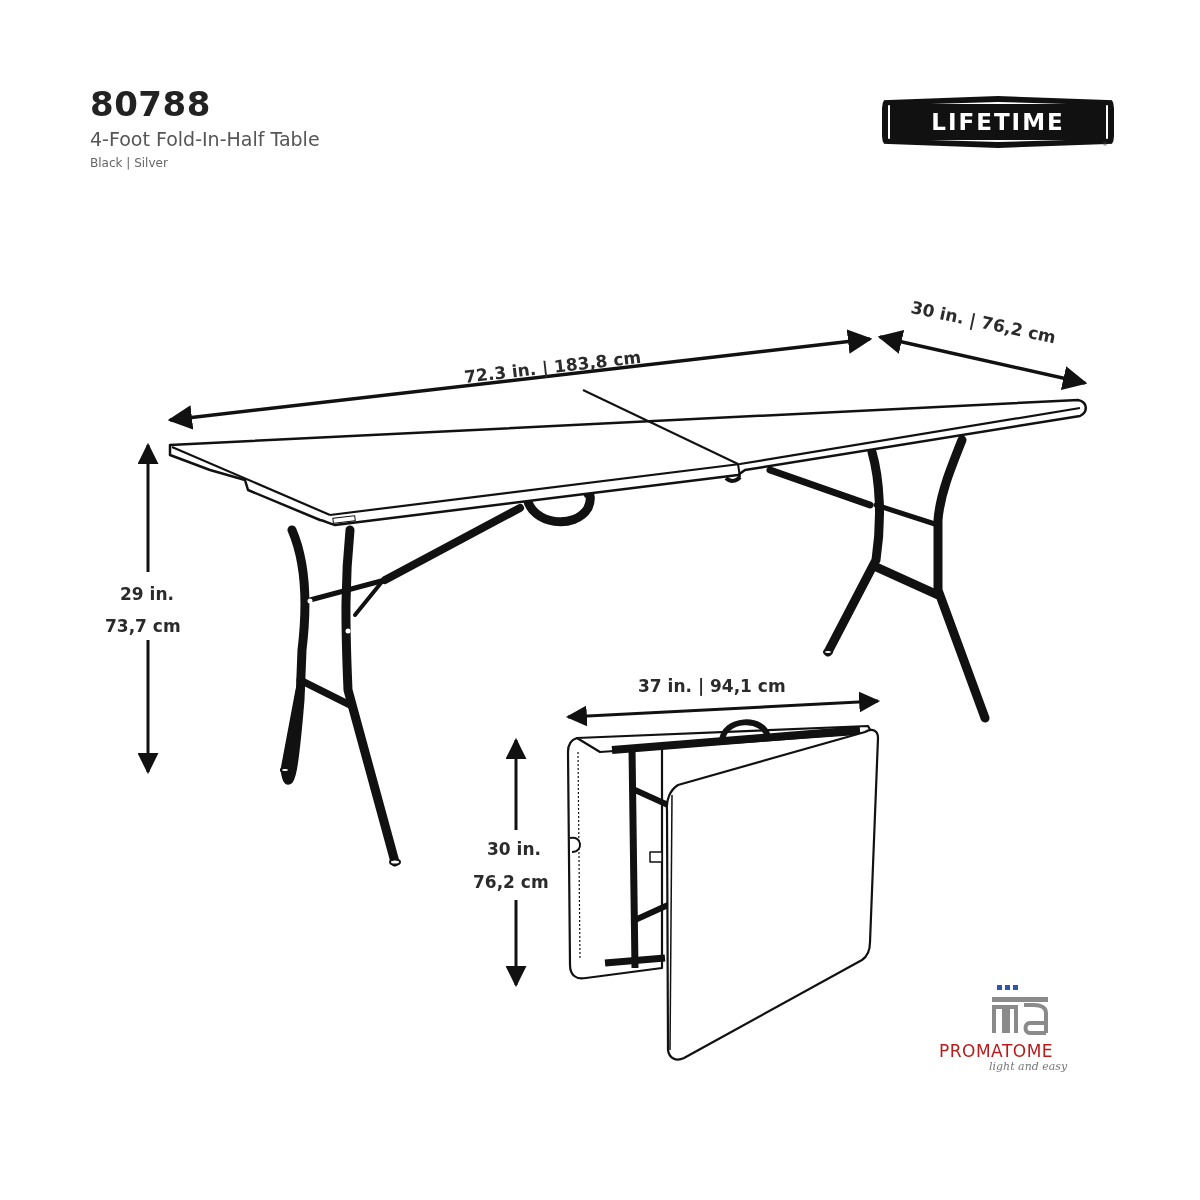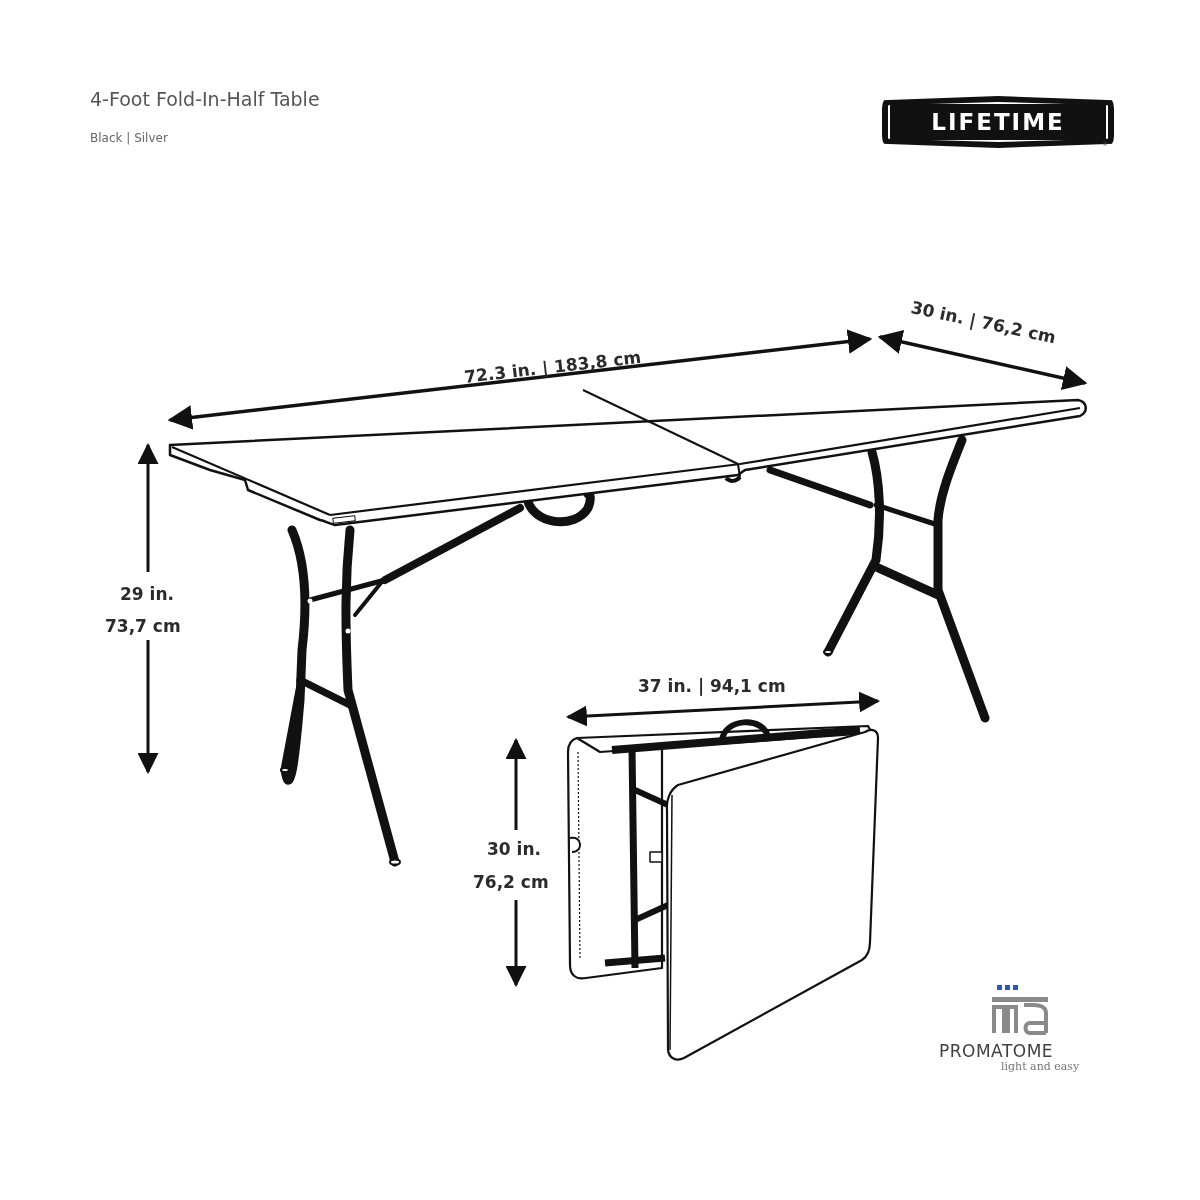--- a/index.html
+++ b/index.html
@@ -1,44 +1,45 @@
 <!DOCTYPE html>
 <html><head>
   <meta charset="utf-8">
   <style>
     html, body { margin: 0; padding: 0; background: #ffffff; }
     body { width: 1200px; height: 1200px; position: relative; overflow: hidden;
            font-family: "DejaVu Sans", "Liberation Sans", sans-serif; color: #1a1a1a; }
     .header { position: absolute; left: 90px; top: 84px; }
     .model { font-size: 34px; font-weight: bold; color: #222; letter-spacing: 0.5px; line-height: 40px; }
     .title { font-size: 19px; color: #555; line-height: 26px; margin-top: 2px; }
-    .colors { font-size: 12px; color: #666; line-height: 18px; margin-top: 17px; }
+    .colors { font-size: 12px; color: #666; line-height: 18px; margin-top: 2px; }
     .brand { position: absolute; left: 882px; top: 96px; width: 225px; height: 52px; padding-left: 7px; }
     .brand-box { position: absolute; inset: 0; background: #111; border-radius: 8px 8px 8px 8px / 12px 12px 12px 12px;
                  clip-path: polygon(0 8%, 50% 0, 100% 8%, 100% 92%, 50% 100%, 0 92%); }
     .brand-inner { position: absolute; left: 6px; right: 6px; top: 6px; bottom: 6px; border: 2px solid #fff;
                    clip-path: polygon(0 8%, 50% 0, 100% 8%, 100% 92%, 50% 100%, 0 92%);
                    display: flex; align-items: center; justify-content: center; }
     .brand-text { color: #fff; font-family: "DejaVu Sans", sans-serif; font-weight: bold; font-size: 23px; letter-spacing: 2px; }
     .reg { position: absolute; left: 1102px; top: 140px; font-size: 6px; color: #444; }
     svg.drawing { position: absolute; left: 0; top: 0; }
     .dim { font-family: "DejaVu Sans", sans-serif; font-weight: bold; font-size: 17px; fill: #2b2b2b; }
     .promo { position: absolute; left: 935px; top: 985px; width: 170px; height: 95px; }
     .promo-dots { position: absolute; left: 62px; top: 0; display: flex; gap: 3px; }
     .promo-dots span { display: block; width: 5px; height: 5px; background: #2a5aa8; }
     .promo-mark { position: absolute; left: 55px; top: 8px; }
     .promo-name { position: absolute; left: 4px; top: 56px; font-family: "DejaVu Sans", sans-serif; font-size: 17px;
-                  color: #404040; letter-spacing: 0.5px; }
-    .promo-tag { position: absolute; left: 66px; top: 75px; font-family: "DejaVu Serif", serif; 
+                  color: #b91c1c; letter-spacing: 0.5px; }
+    .promo-tag { position: absolute; left: 54px; top: 75px; font-family: "DejaVu Serif", serif; font-style: italic;
                  font-size: 11px; color: #777; }
   </style>
 </head>
 <body>
 
 <div class="header">
+  <div class="model">80788</div>
   <div class="title">4-Foot Fold-In-Half Table</div>
   <div class="colors">Black | Silver</div>
 </div>
 
 <div class="brand">
   <div class="brand-box"></div>
   <div class="brand-inner">
     <span class="brand-text">LIFETIME</span>
   </div>
 </div>

